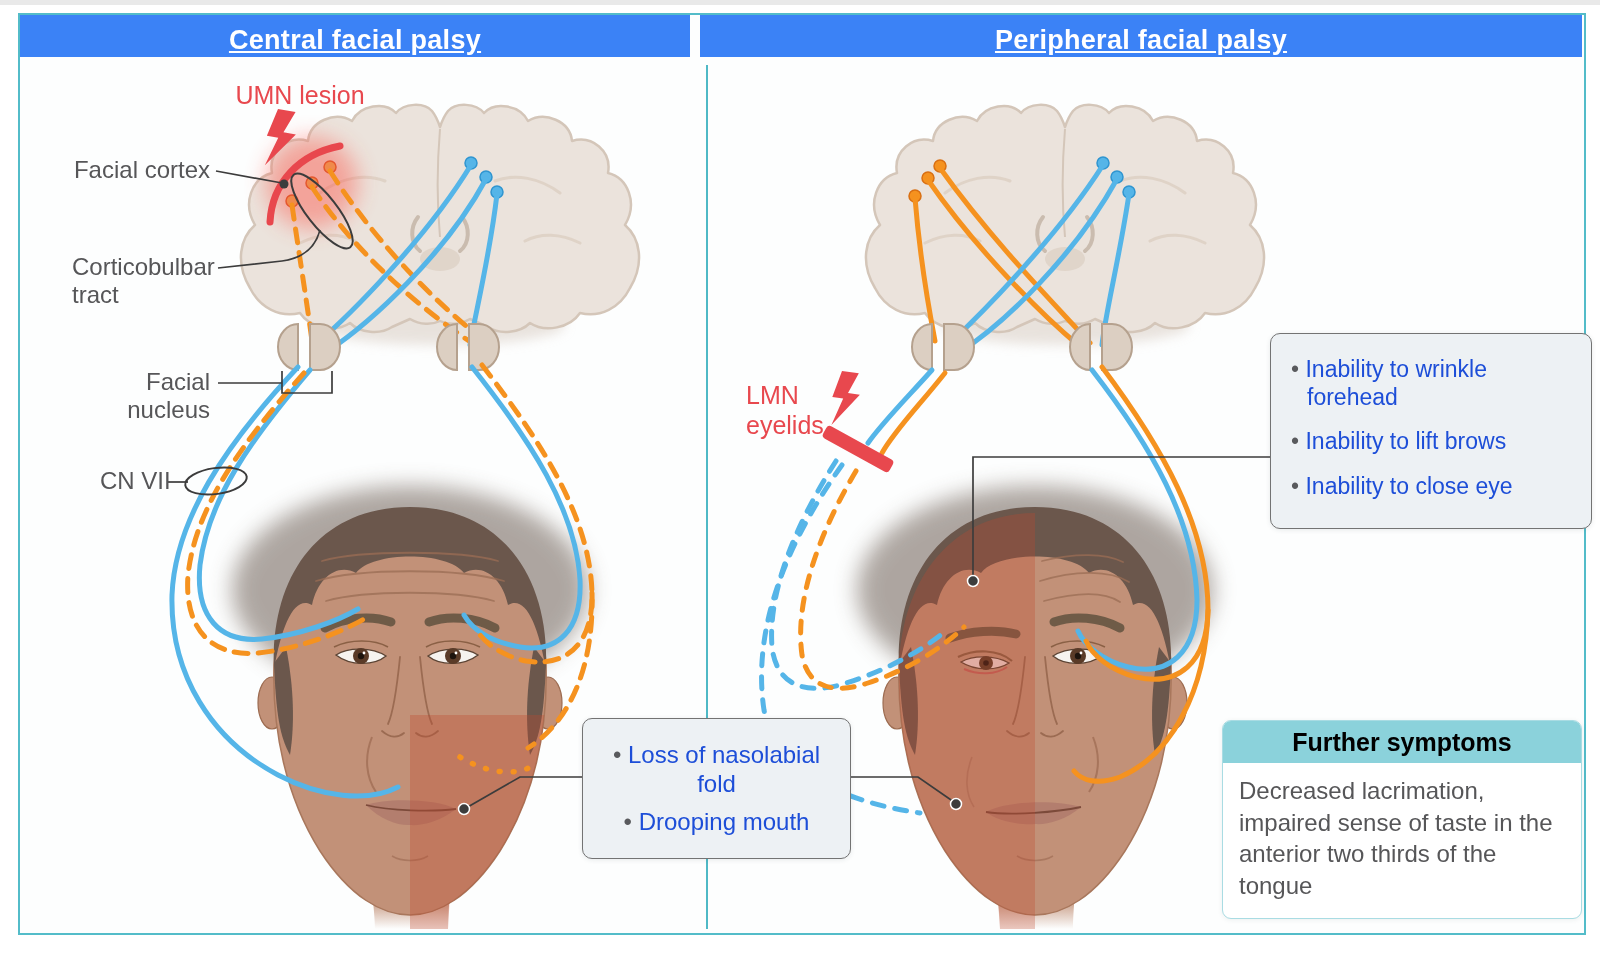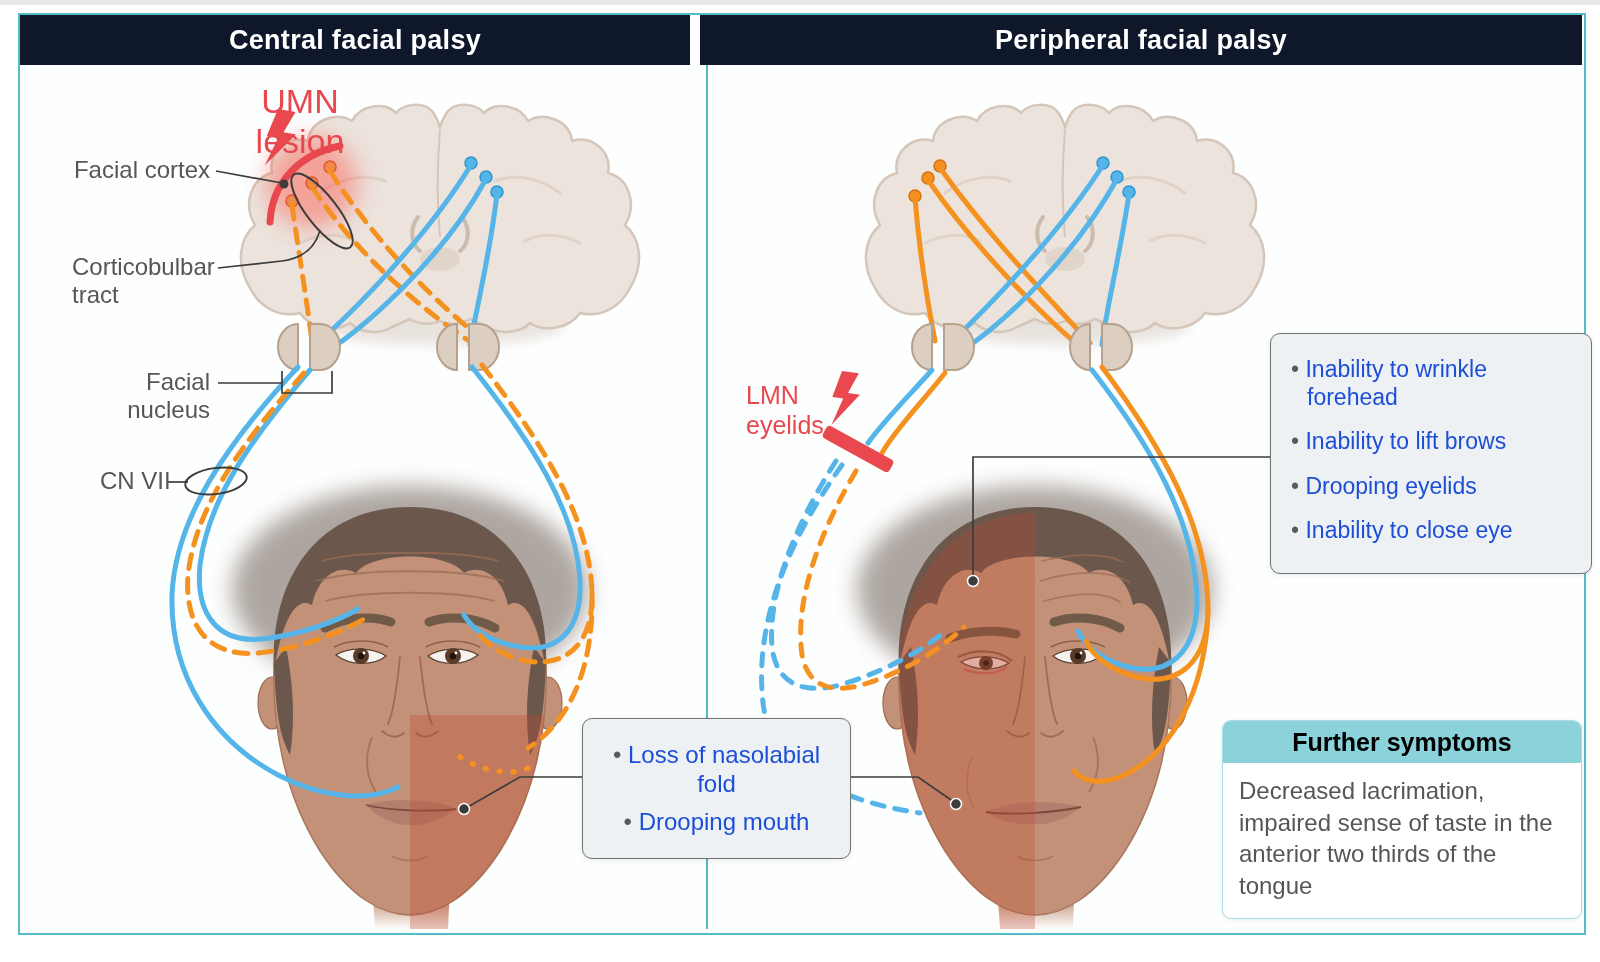--- a/index.html
+++ b/index.html
@@ -1,29 +1,29 @@
 <!DOCTYPE html>
 <html><head>
 <meta charset="utf-8">
 <style>
   html,body{margin:0;padding:0;background:#ffffff;}
   .stage{position:relative;width:1600px;height:962px;background:#ffffff;overflow:hidden;
          font-family:"Liberation Sans","DejaVu Sans",sans-serif;}
   .top-strip{position:absolute;left:0;top:0;width:1600px;height:5px;background:#e9e9e9;}
   .frame{position:absolute;left:18px;top:13px;width:1564px;height:918px;
          border:2px solid #53bcc9;background:#fdfefe;}
-  .panel-header{position:absolute;top:0;height:50px;background:#0f172a;color:#ffffff;
-                font-size:27px;font-weight:bold;text-align:center;line-height:50px;letter-spacing:.3px;}
+  .panel-header{position:absolute;top:0;height:42px;background:#3b82f6;color:#ffffff;
+                font-size:27px;font-weight:bold;text-align:center;line-height:50px;letter-spacing:.3px;text-decoration:underline;}
   .hdr-left{left:0;width:670px;}
   .hdr-right{left:680px;width:882px;}
   .divider{position:absolute;left:686px;top:50px;width:2px;height:864px;background:#4fb9c6;}
   .art{position:absolute;left:0;top:0;width:1562px;height:914px;}
   .lbl{position:absolute;color:#565658;font-size:24px;line-height:1.18;}
   .lbl-red{color:#e8484e;}
-  .lbl-umn{left:195px;top:66px;width:170px;text-align:center;font-size:34px;}
+  .lbl-umn{left:195px;top:66px;width:170px;text-align:center;font-size:25px;}
   .lbl-motor{left:44px;top:141px;width:146px;text-align:right;}
   .lbl-cortico{left:45px;top:238px;width:150px;text-align:left;margin-left:7px;}
   .lbl-facial{left:38px;top:353px;width:152px;text-align:right;}
   .lbl-cnvii{left:80px;top:452px;width:100px;text-align:left;}
   .lbl-lmn{left:726px;top:366px;width:88px;text-align:left;font-size:25px;}
   .callout{position:absolute;background:#edf1f4;border:1px solid #737373;border-radius:10px;
            box-shadow:0 1px 5px rgba(40,60,70,.10);color:#1d4ed8;}
   .callout-main{left:562px;top:703px;width:251px;padding:13px 8px 14px 8px;font-size:24px;}
   .callout-main .bullet-item{text-align:center;margin:8px 4px;line-height:1.22;}
   .callout-symptoms{left:1250px;top:318px;width:286px;padding:22px 12px 20px 22px;font-size:23px;}
@@ -302,21 +302,20 @@
     <div class="lbl lbl-red lbl-lmn">LMN eyelids</div>
 
     <div class="callout callout-main">
       <div class="bullet-item">Loss of nasolabial fold</div>
       <div class="bullet-item">Drooping mouth</div>
     </div>
 
     <div class="callout callout-symptoms">
       <div class="bullet-item">Inability to wrinkle forehead</div>
       <div class="bullet-item">Inability to lift brows</div>
-      <div class="bullet-item">Drooping eyelids</div>
       <div class="bullet-item">Inability to close eye</div>
     </div>
 
     <div class="further">
       <div class="further-header">Further symptoms</div>
       <div class="further-body">Decreased lacrimation, impaired sense of taste in the anterior two thirds of the tongue</div>
     </div>
 
   </div>
 </div>

